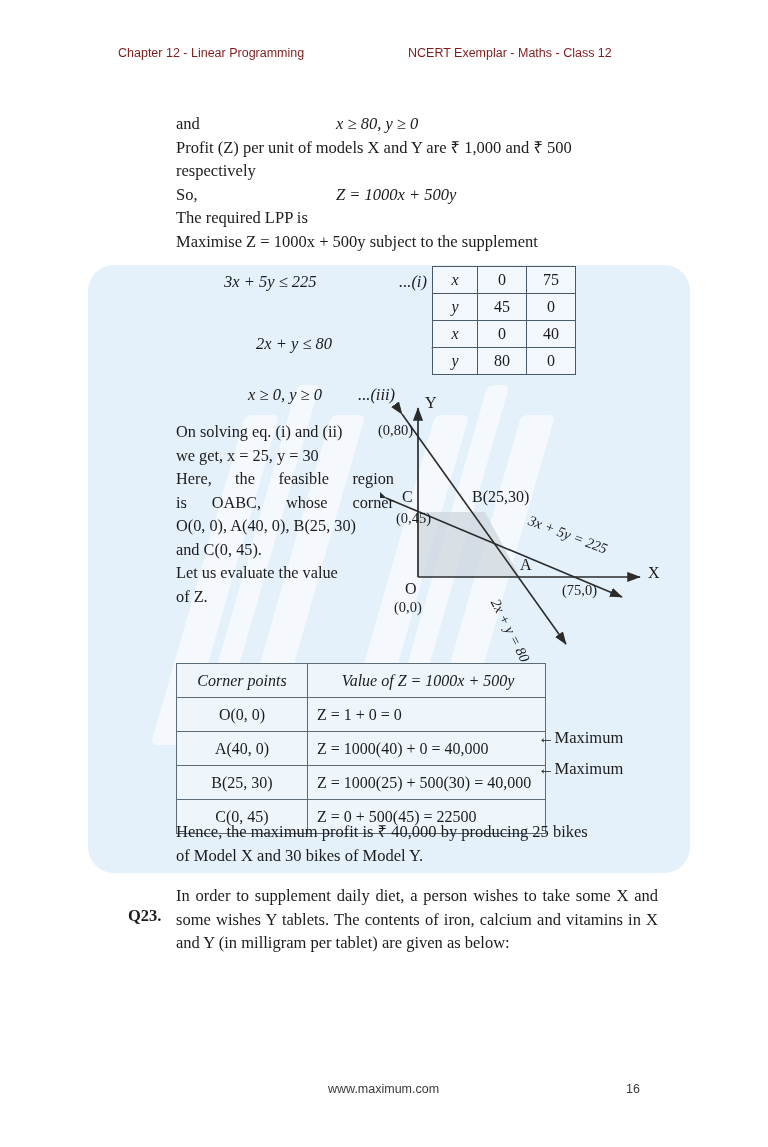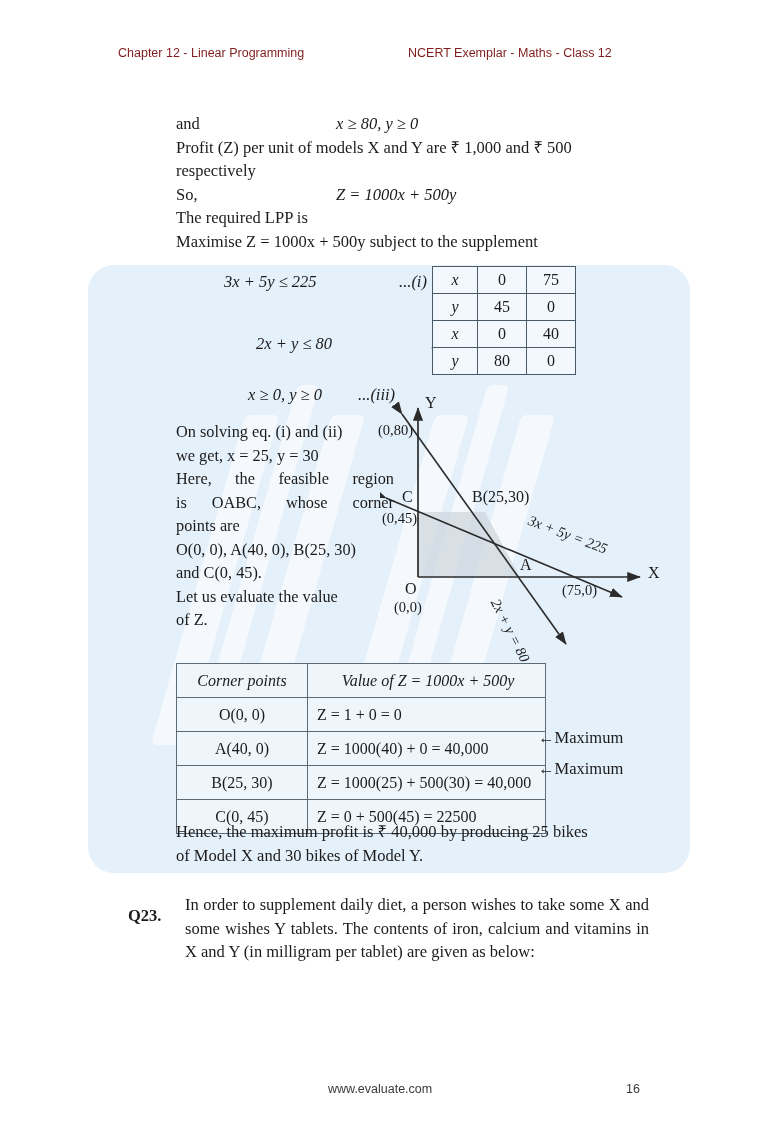--- a/index.html
+++ b/index.html
@@ -199,21 +199,21 @@
     font-size: 16.5px;
     margin-top: 20px;
   }
   .qtext {
     position: absolute;
     left: 48px;
     top: 0;
     width: 482px;
     text-align: justify;
   }
-  .qtext p { margin: 9px; }
+  .qtext p { margin: 0; }
 </style>
 </head>
 <body>
 
 <div class="page">
 
   <div class="hdr">
     <span class="left">Chapter 12 - Linear Programming</span>
     <span class="right">NCERT Exemplar - Maths - Class 12</span>
   </div>
@@ -283,21 +283,20 @@
       <td>0</td>
     </tr>
   </tbody>
     </table>
 
   <div class="leftprose">
     <div class="ln">On solving eq. (i) and (ii)</div>
     <div class="ln">we get, x = 25, y = 30</div>
     <div class="just">Here, the feasible region</div>
     <div class="just">is OABC, whose corner</div>
-    <div class="ln">points are</div>
     <div class="ln">O(0, 0), A(40, 0), B(25, 30)</div>
     <div class="ln">and C(0, 45).</div>
     <div class="ln">Let us evaluate the value</div>
     <div class="ln">of Z.</div>
   </div>
 
   <div class="graph">
     <svg width="300" height="270" viewBox="0 0 300 270">
       <defs>
         <marker id="ah" markerWidth="9" markerHeight="9" refX="7.5" refY="3" orient="auto">
@@ -313,21 +312,21 @@
 
       <line x1="6" y1="106" x2="242" y2="205" stroke="#2b2b2b" stroke-width="1.6" marker-start="url(#ah)" marker-end="url(#ah)"></line>
 
       <line x1="22" y1="22" x2="186" y2="252" stroke="#2b2b2b" stroke-width="1.6" marker-start="url(#ah)" marker-end="url(#ah)"></line>
     </svg>
 
     <span class="glbl big" style="left:45px; top:2px;">Y</span>
     <span class="glbl big" style="left:268px; top:172px;">X</span>
     <span class="glbl" style="left:-2px; top:30px;">(0,80)</span>
     <span class="glbl big" style="left:22px; top:96px;">C</span>
-    <span class="glbl" style="left:2px; top:118px;">(0,45)</span>
+    <span class="glbl" style="left:16px; top:118px;">(0,45)</span>
     <span class="glbl big" style="left:25px; top:188px;">O</span>
     <span class="glbl" style="left:14px; top:207px;">(0,0)</span>
     <span class="glbl big" style="left:140px; top:164px;">A</span>
     <span class="glbl" style="left:182px; top:190px;">(75,0)</span>
     <span class="glbl big" style="left:92px; top:96px;">B(25,30)</span>
     <span class="rot1" style="left:152px; top:120px;">3x + 5y = 225</span>
     <span class="rot2" style="left:122px; top:204px;">2x + y = 80</span>
   </div>
 
   <table class="ztbl">
@@ -363,17 +362,17 @@
   </div>
 
   <div class="qblock">
     <span class="qnum">Q23.</span>
     <div class="qtext">
       <p>In order to supplement daily diet, a person wishes to take some X and some wishes Y tablets. The contents of iron, calcium and vitamins in X and Y (in milligram per tablet) are given as below:</p>
     </div>
   </div>
 
   <div class="ftr">
-    <span class="site">www.evaluate.com</span>
+    <span class="site">www.maximum.com</span>
     <span class="pg">16</span>
   </div>
 
 </div>
 
 </body></html>

